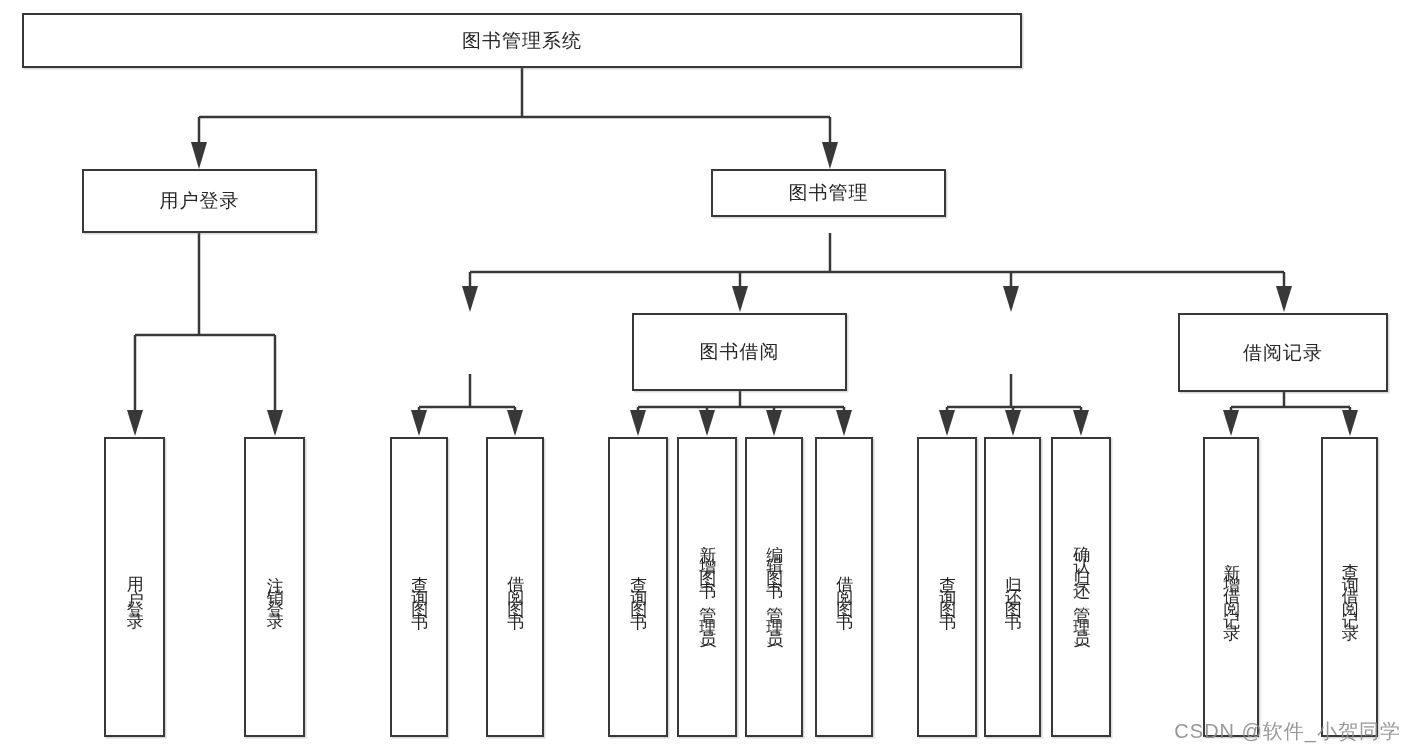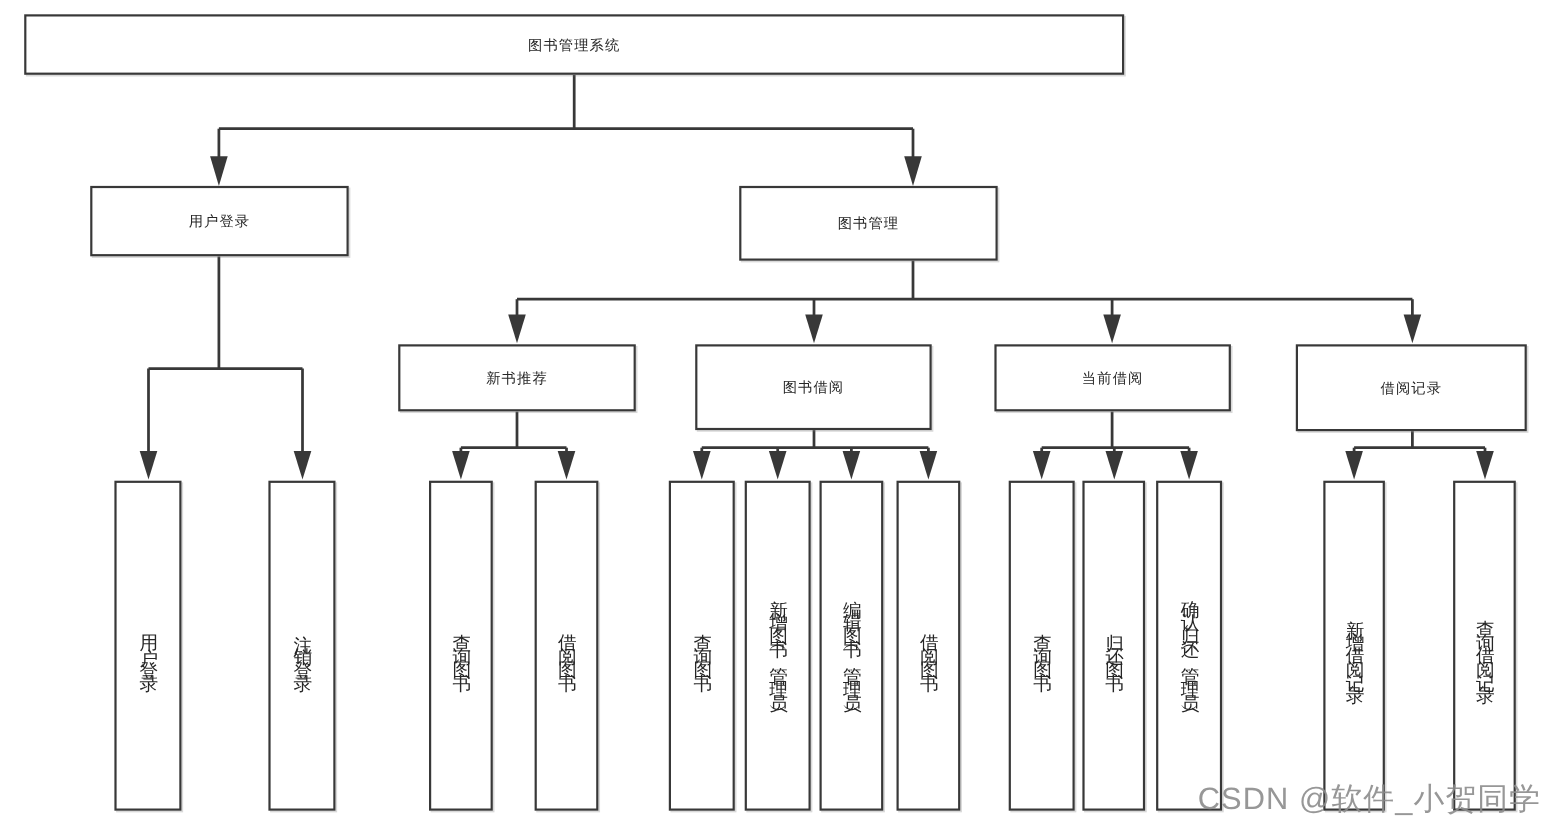--- a/index.html
+++ b/index.html
@@ -13,35 +13,35 @@
   .wires{position:absolute;left:0;top:0;width:1405px;height:747px;}
   .node{
     position:absolute;
     background:#ffffff;
     border:2.5px solid #383838;
     box-sizing:border-box;
     display:flex;align-items:center;justify-content:center;
     color:#262626;
     box-shadow:1.5px 1.5px 0 rgba(120,120,120,0.28);
   }
-  .node.h{font-size:13px;letter-spacing:1px;}
+  .node.h{font-size:19px;letter-spacing:1px;}
   .node.v{
     font-size:17px;
   }
   .node.v .vtxt{
     writing-mode:vertical-lr;
     text-orientation:mixed;
     letter-spacing:0.72em;
     line-height:1.1;
     white-space:nowrap;
   }
   .watermark{
     position:absolute;
     right:4px;bottom:2px;
-    font-size:28px;
+    font-size:20px;
     color:rgba(140,140,140,0.9);
     letter-spacing:1px;
     pointer-events:none;
     text-align:right;
   }
 </style>
 </head>
 <body>
 
 <div class="canvas">
@@ -115,32 +115,26 @@
     </g>
   </svg>
 
   <div class="node h" style="left:22px;top:13px;width:1000px;height:55px">
     <span>图书管理系统</span>
   </div>
 
   <div class="node h" style="left:82px;top:169px;width:235px;height:64px">
     <span>用户登录</span>
   </div>
-  <div class="node h" style="left:672px;top:169px;width:235px;height:68px">
+  <div class="node h" style="left:711px;top:169px;width:235px;height:48px">
     <span>图书管理</span>
   </div>
 
-  <div class="node h" style="left:362px;top:313px;width:216px;height:61px">
-    <span>新书推荐</span>
-  </div>
   <div class="node h" style="left:632px;top:313px;width:215px;height:78px">
     <span>图书借阅</span>
-  </div>
-  <div class="node h" style="left:904px;top:313px;width:215px;height:61px">
-    <span>当前借阅</span>
   </div>
   <div class="node h" style="left:1178px;top:313px;width:210px;height:79px">
     <span>借阅记录</span>
   </div>
 
   <div class="node v" style="left:104px;top:437px;width:61px;height:300px">
     <span class="vtxt">用户登录</span>
   </div>
   <div class="node v" style="left:244px;top:437px;width:61px;height:300px">
     <span class="vtxt">注销登录</span>

